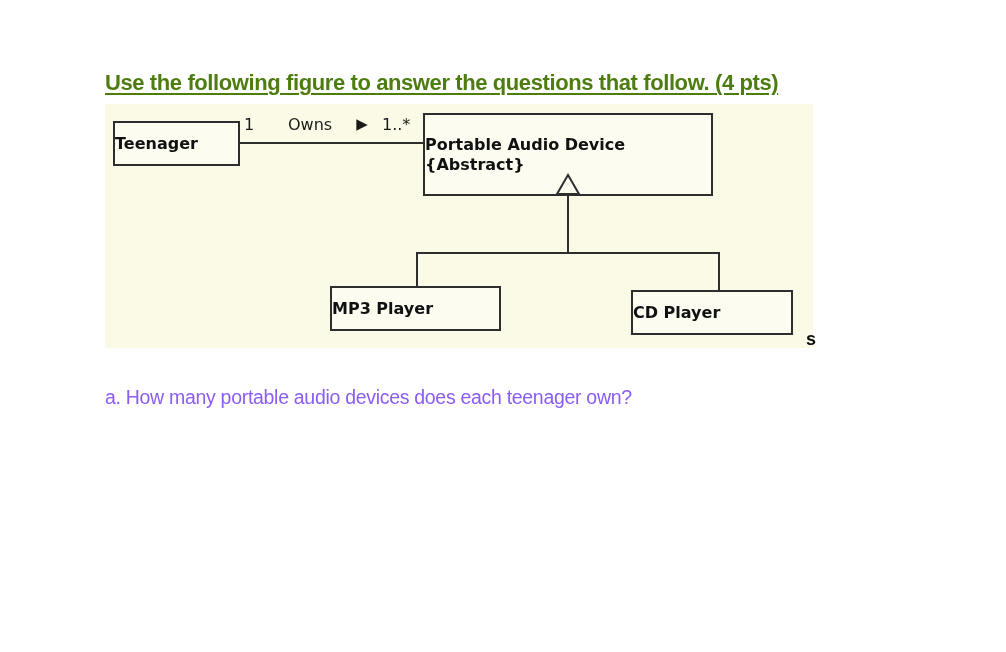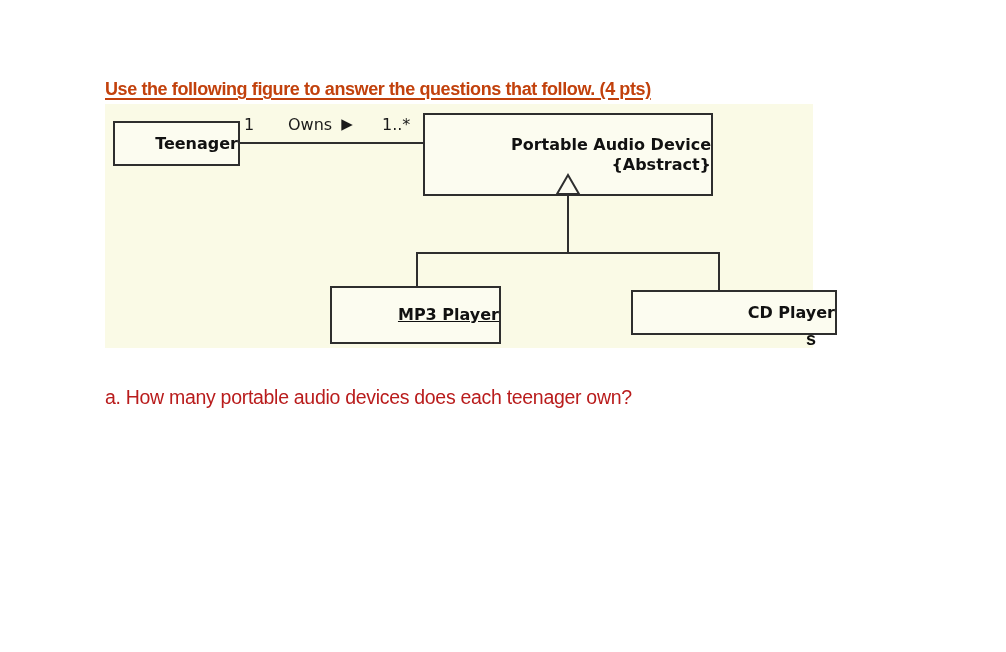--- a/index.html
+++ b/index.html
@@ -8,95 +8,95 @@
     background: #ffffff;
     font-family: "Liberation Sans", sans-serif;
     position: relative;
     overflow: hidden;
   }
   .page { position: absolute; inset: 0; }
 
   
   .heading {
     position: absolute;
-    left: 105px; top: 79px;
-    font-size: 18px;
+    left: 105px; top: 70px;
+    font-size: 22px;
     font-weight: bold;
     letter-spacing: -0.4px;
-    color: #c2410c;
+    color: #4d7c0f;
     text-decoration: underline;
     text-decoration-thickness: 2px;
     text-underline-offset: 3px;
     white-space: nowrap;
   }
 
   
   .figure {
     position: absolute;
     left: 105px; top: 104px;
     width: 708px; height: 244px;
     background: #fafae6;
     font-family: "DejaVu Sans", sans-serif;
   }
   .uml-box {
     position: absolute;
     background: #fcfcf0;
     border: 2px solid #2e2e2e;
     display: flex;
     flex-direction: column;
-    align-items: flex-end;
+    align-items: flex-start;
     justify-content: center;
     font-weight: bold;
     font-size: 16px;
     color: #111;
     line-height: 1.25;
     white-space: nowrap;
   }
   .box-teenager { left: 8px;   top: 17px;  width: 127px; height: 45px; }
   .box-pad      { left: 318px; top: 9px;   width: 290px; height: 83px; }
-  .box-mp3      { left: 225px; top: 182px; width: 171px; height: 58px; text-decoration: underline; }
-  .box-cd       { left: 526px; top: 186px; width: 206px; height: 45px; }
+  .box-mp3      { left: 225px; top: 182px; width: 171px; height: 45px; }
+  .box-cd       { left: 526px; top: 186px; width: 162px; height: 45px; }
 
   .line { position: absolute; background: #2e2e2e; }
   .assoc-line { left: 135px; top: 38px;  width: 185px; height: 2px; }
   .gen-vline  { left: 462px; top: 91px;  width: 2px;   height: 58px; }
   .gen-hline  { left: 311px; top: 148px; width: 304px; height: 2px; }
   .drop-left  { left: 311px; top: 148px; width: 2px;   height: 36px; }
   .drop-right { left: 613px; top: 148px; width: 2px;   height: 40px; }
 
   .assoc-label {
     position: absolute;
     top: 13px;
     font-size: 16px;
     color: #1a1a1a;
     white-space: nowrap;
     line-height: 1;
   }
   .mult-left  { left: 139px; }
-  .assoc-name { left: 183px; display: flex; align-items: flex-start; gap: 9px; }
+  .assoc-name { left: 183px; display: flex; align-items: flex-start; gap: 24px; }
   .mult-right { left: 277px; }
   .dir-marker { font-size: 15px; line-height: 1; }
 
   .gen-arrow { position: absolute; left: 450px; top: 69px; }
 
   .stray-s {
     position: absolute;
     left: 806px; top: 329px;
     font-size: 18px;
     font-weight: bold;
     color: #0d0d0d;
   }
 
   
   .questions {
     position: absolute;
     left: 105px; top: 383px;
     font-size: 19.5px;
     letter-spacing: -0.3px;
-    color: #b91c1c;
+    color: #8b5cf6;
     line-height: 28.6px;
     white-space: nowrap;
   }
 </style>
 </head>
 <body>
 
 <div class="page">
 
   <div class="heading">Use the following figure to answer the questions that follow. (4 pts)</div>

